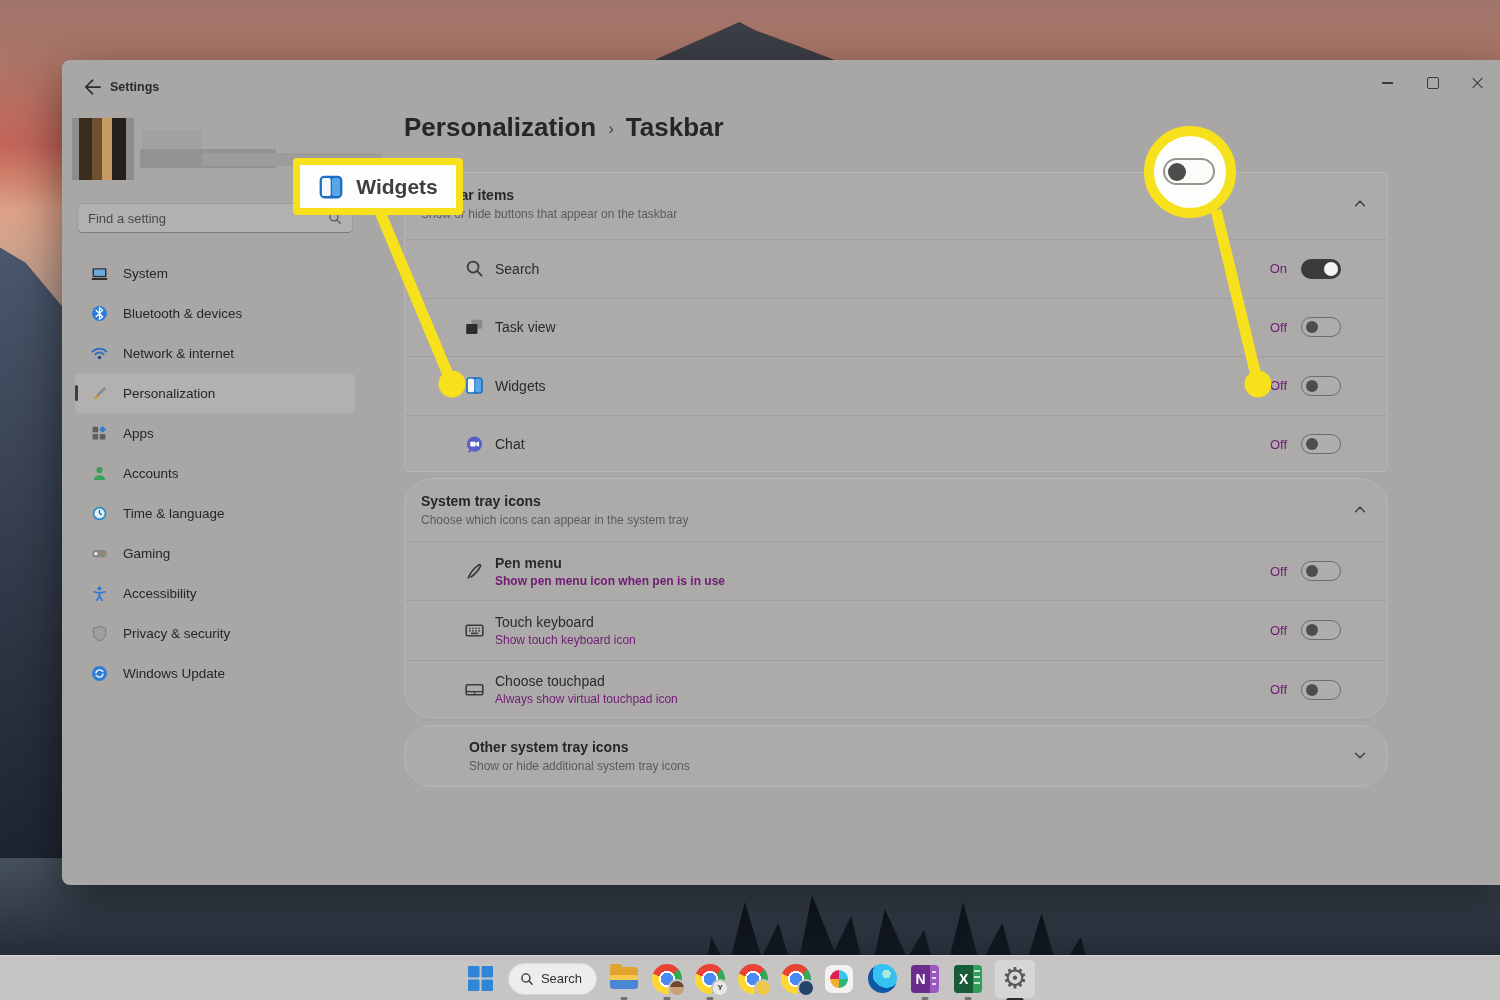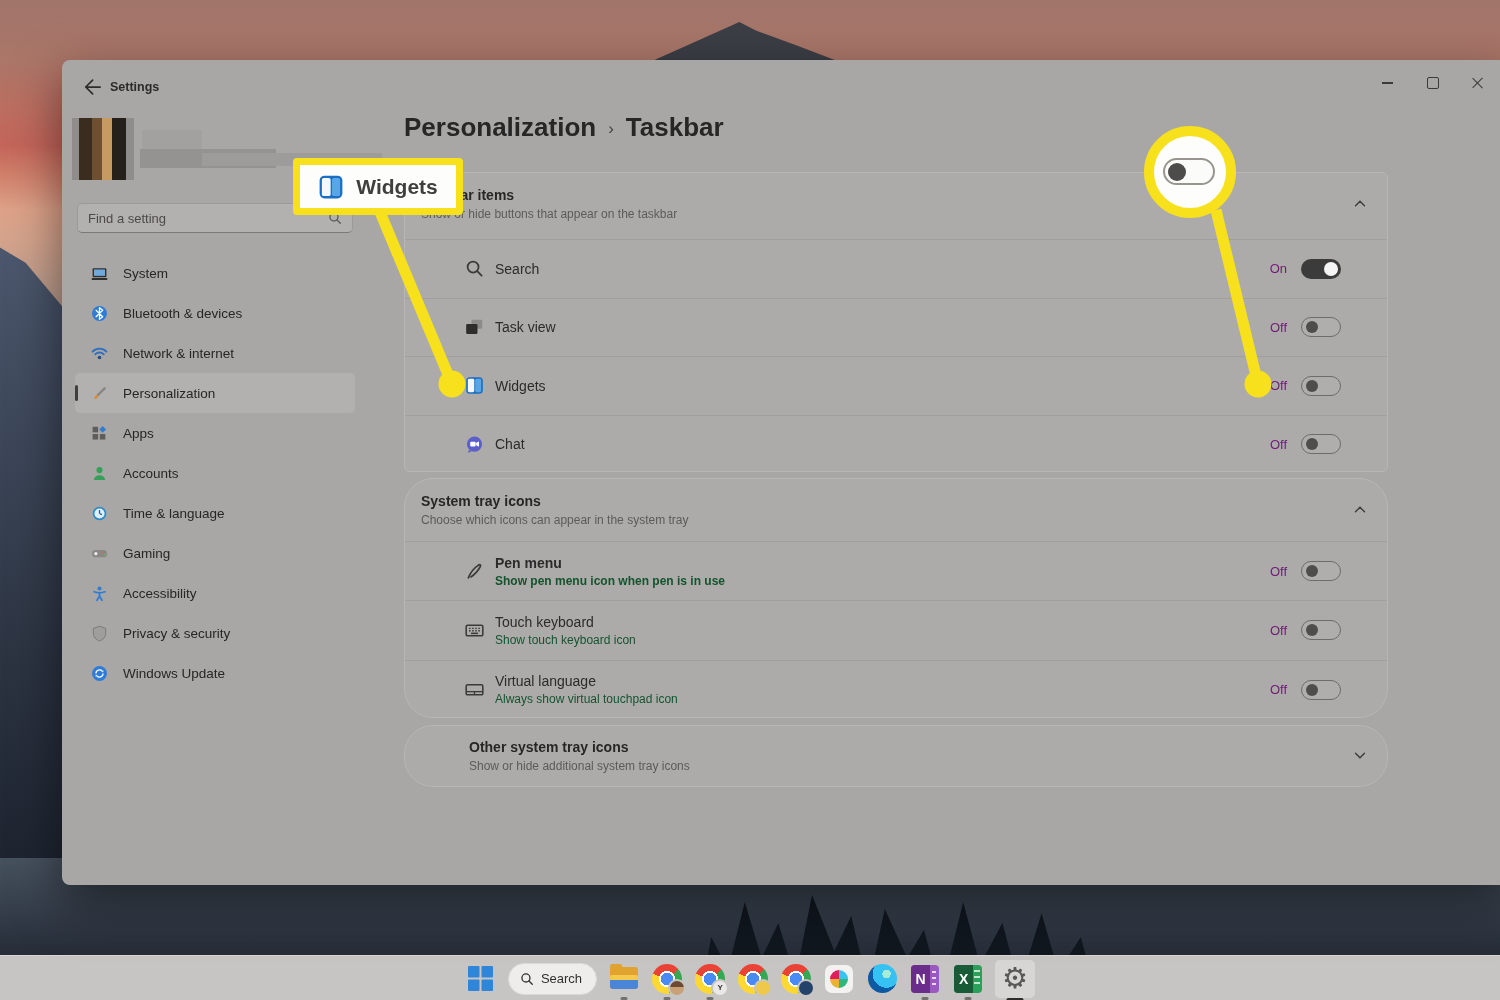--- a/index.html
+++ b/index.html
@@ -103,21 +103,21 @@
   .card{position:relative;background:#adabaa;border:1px solid #b9b7b5;border-radius:6px;box-sizing:border-box;}
   .card + .card{margin-top:6px;border-radius:29px;}
   .card-head{position:relative;height:66px;box-sizing:border-box;padding:14px 46px 0 16px;}
   .card-title{font-size:14px;font-weight:700;color:#262626;}
   .card-sub{font-size:12px;color:#5b5b5b;margin-top:4px;}
   .head-chev{position:absolute;right:20px;top:26px;}
   .row{display:flex;align-items:center;border-top:1px solid #a19f9d;
     padding:0 46px 0 60px;box-sizing:border-box;}
   .row-ic{width:19px;height:19px;flex:0 0 19px;}
   .row-label{margin-left:11px;font-size:14px;color:#2b2b2b;}
-  .row-sub{font-size:12px;color:#14532d;margin-top:3px;}
+  .row-sub{font-size:12px;color:#701a75;margin-top:3px;}
   .row-right{margin-left:auto;display:flex;align-items:center;gap:14px;}
   .state{font-size:13px;color:#701a75;}
   .toggle{position:relative;width:40px;height:20px;border-radius:10px;box-sizing:border-box;}
   .toggle.on{background:#3b3b3b;}
   .toggle.on .knob{position:absolute;right:3px;top:3px;width:14px;height:14px;border-radius:50%;background:#f5f5f5;}
   .toggle.off{background:#b0aeac;border:1px solid #6e6c6a;}
   .toggle.off .knob{position:absolute;left:4px;top:3px;width:12px;height:12px;border-radius:50%;background:#4f4d4b;}
   .collapse-card{height:62px;display:flex;align-items:center;padding:0 46px 0 16px;box-sizing:border-box;position:relative;}
   .collapse-card .head-chev{top:50%;margin-top:-5px;}
   .scrollbar{position:absolute;right:5px;top:115px;width:3px;height:560px;background:#918f8d;border-radius:2px;}
@@ -413,21 +413,21 @@
             </span>
           </div>
 
           <div class="row" style="height:59.3px;">
             <svg class="row-ic" viewBox="0 0 16 16">
               <rect x="1" y="4" width="14" height="8.5" rx="1.2" stroke="#3a3a3a" stroke-width="1.3" fill="none"></rect>
               <line x1="1" y1="9.8" x2="15" y2="9.8" stroke="#3a3a3a" stroke-width="1.1"></line>
               <line x1="8" y1="9.8" x2="8" y2="12.5" stroke="#3a3a3a" stroke-width="1.1"></line>
             </svg>
             <span style="display:flex;flex-direction:column;">
-              <span class="row-label">Virtual language</span>
+              <span class="row-label">Choose touchpad</span>
               <span class="row-sub" style="margin-left:11px;">Always show virtual touchpad icon</span>
             </span>
             <span class="row-right">
               <span class="state">Off</span>
               <span class="toggle off">
                   <span class="knob"></span>
                 </span>
             </span>
           </div>
         </div>

